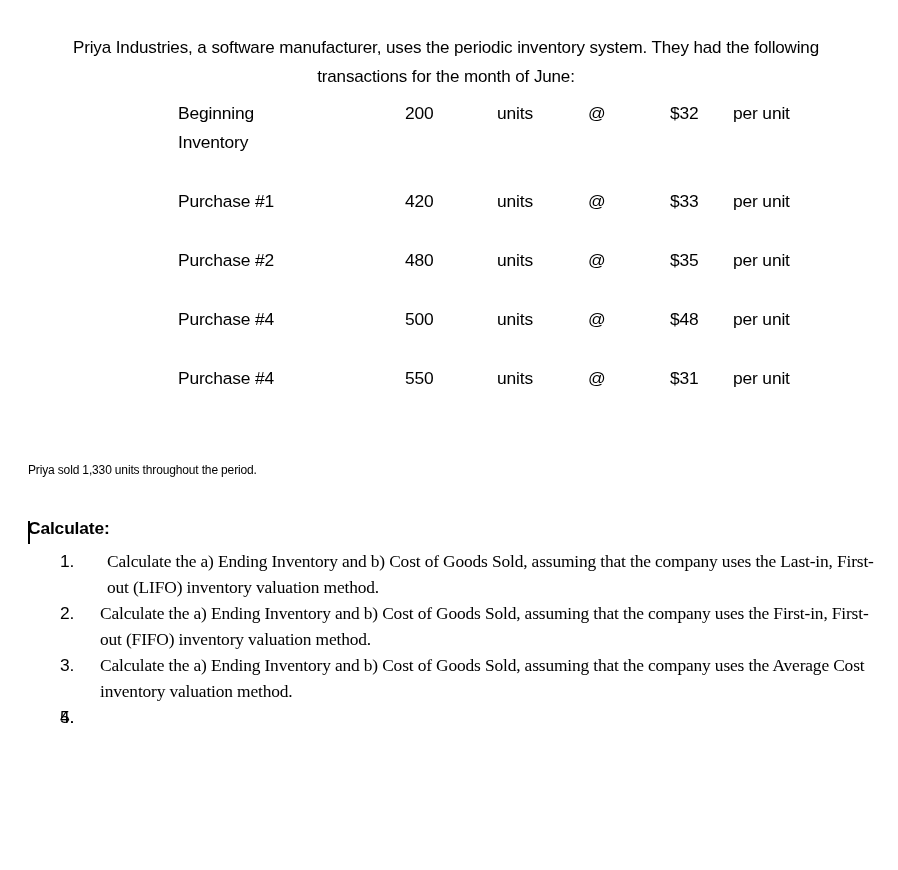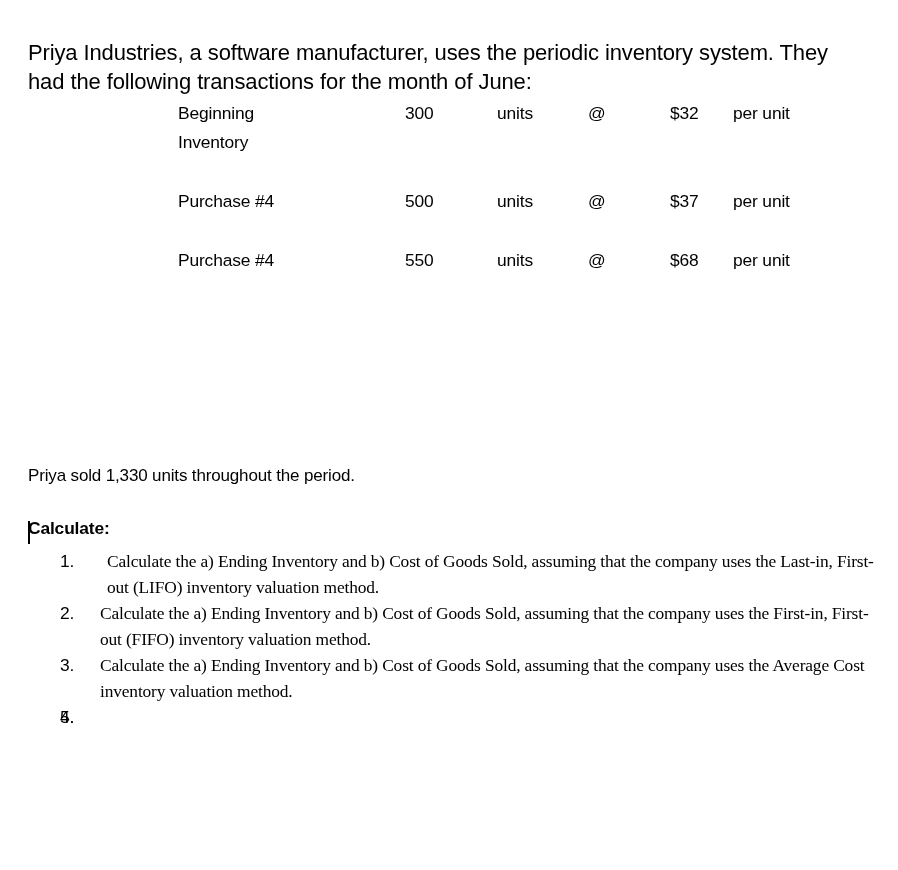--- a/index.html
+++ b/index.html
@@ -23,24 +23,25 @@
     height: 870px;
     box-sizing: border-box;
   }
 
   
   .intro {
     position: absolute;
     left: 28px;
     top: 16px;
     width: 836px;
-    font-size: 22px;
+    font-size: 17px;
     line-height: 29px;
     letter-spacing: -0.15px;
     word-spacing: 0.2px;
+    text-align: center;
   }
 
   
   .txn-table {
     position: absolute;
     left: 178px;
     top: 99px;
     border-collapse: collapse;
     font-size: 17.4px;
     letter-spacing: -0.15px;
@@ -59,21 +60,21 @@
   .col-at    { width:  82px; }
   .col-price { width:  63px; margin-left: 48px; }
   .col-per   { width:  90px; }
   .label-wrap { display: block; width: 120px; white-space: normal; }
 
   
   .sold-line {
     position: absolute;
     left: 28px;
     top: 444px;
-    font-size: 17px;
+    font-size: 12px;
     line-height: 29px;
     letter-spacing: -0.15px;
   }
 
   
   .required-heading {
     position: absolute;
     left: 28px;
     top: 497px;
     font-size: 17.4px;
@@ -127,40 +128,56 @@
 <div class="page">
 
   <p class="intro">Priya Industries, a software manufacturer, uses the periodic inventory system. They had the following transactions for the month of June:</p>
 
   <table class="txn-table">
     <tbody>
       <tr class="first-row">
         <td class="col-label">
             <span class="label-wrap">Beginning Inventory</span>
           </td>
-        <td class="col-qty">300</td>
+        <td class="col-qty">200</td>
         <td class="col-units">units</td>
         <td class="col-at">@</td>
         <td class="col-price">$32</td>
+        <td class="col-per">per unit</td>
+      </tr>
+      <tr>
+        <td class="col-label">Purchase #1</td>
+        <td class="col-qty">420</td>
+        <td class="col-units">units</td>
+        <td class="col-at">@</td>
+        <td class="col-price">$33</td>
+        <td class="col-per">per unit</td>
+      </tr>
+      <tr>
+        <td class="col-label">Purchase #2</td>
+        <td class="col-qty">480</td>
+        <td class="col-units">units</td>
+        <td class="col-at">@</td>
+        <td class="col-price">$35</td>
         <td class="col-per">per unit</td>
       </tr>
       <tr>
         <td class="col-label">Purchase #4</td>
         <td class="col-qty">500</td>
         <td class="col-units">units</td>
         <td class="col-at">@</td>
-        <td class="col-price">$37</td>
+        <td class="col-price">$48</td>
         <td class="col-per">per unit</td>
       </tr>
       <tr>
         <td class="col-label">Purchase #4</td>
         <td class="col-qty">550</td>
         <td class="col-units">units</td>
         <td class="col-at">@</td>
-        <td class="col-price">$68</td>
+        <td class="col-price">$31</td>
         <td class="col-per">per unit</td>
       </tr>
     </tbody>
   </table>
 
   <p class="sold-line">Priya sold 1,330 units throughout the period.</p>
 
   <p class="required-heading">Calculate:</p>
 
   <div class="caret"></div>

